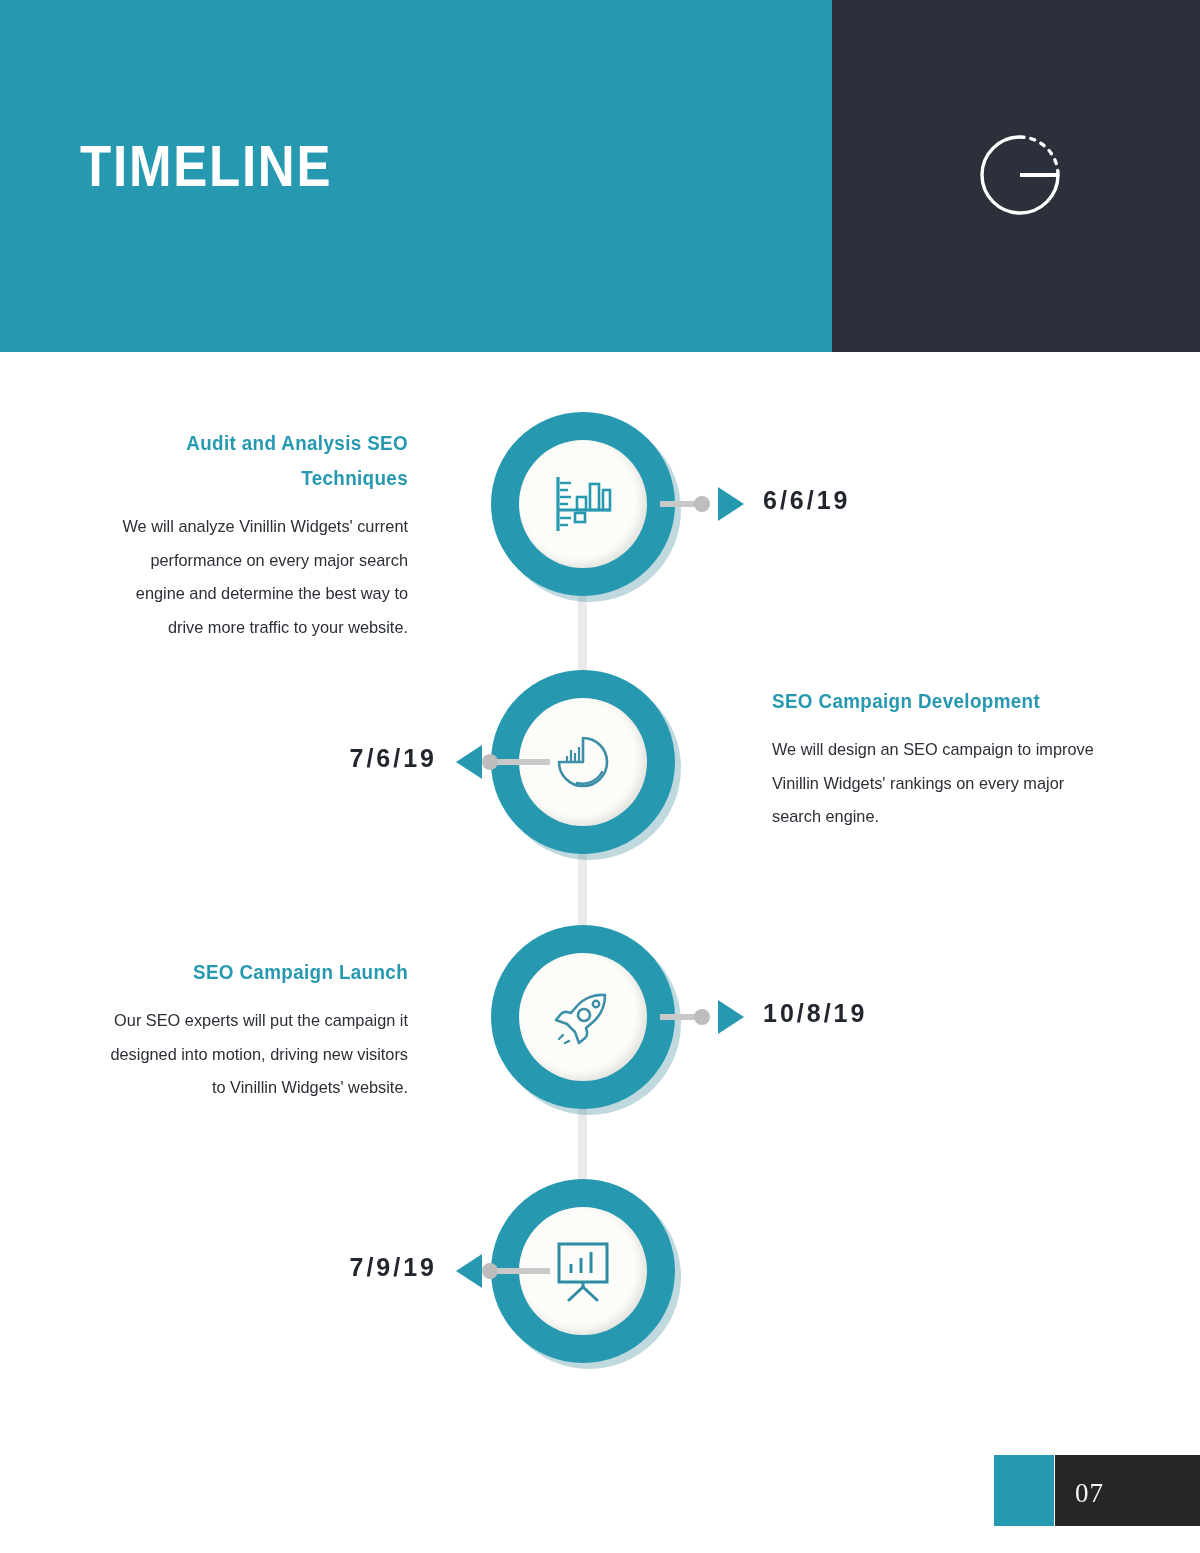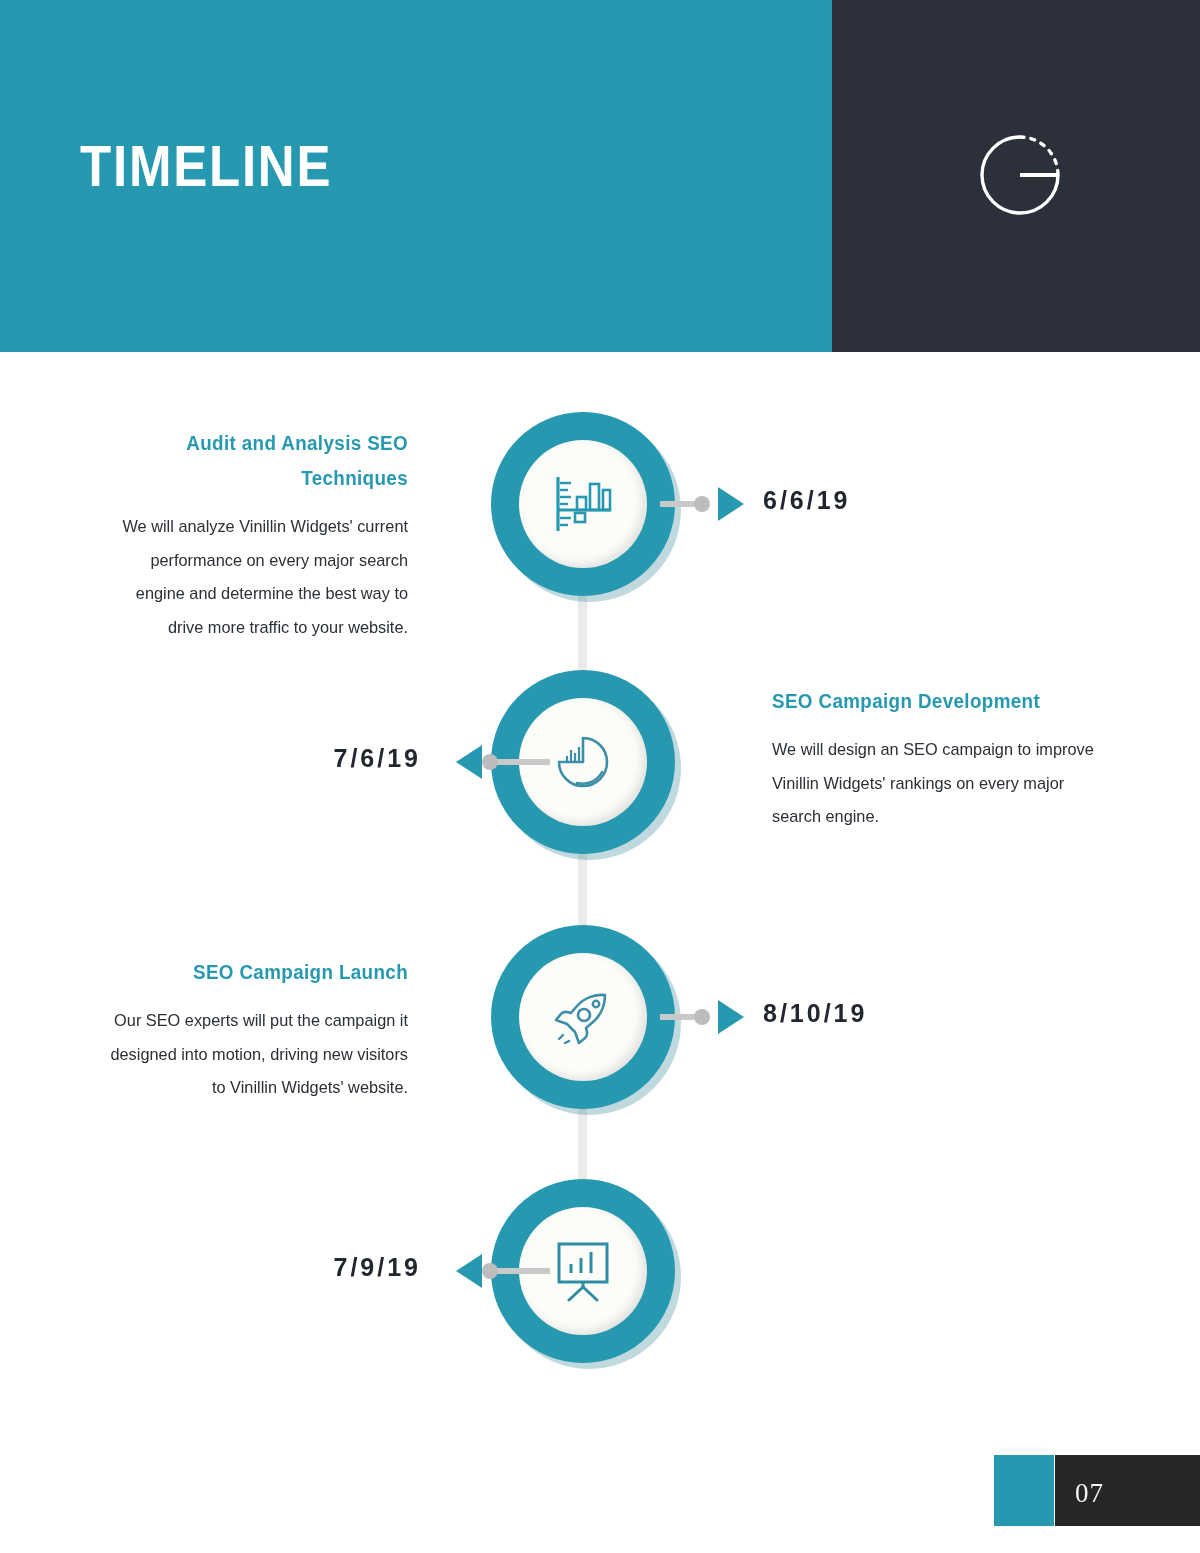--- a/index.html
+++ b/index.html
@@ -151,21 +151,21 @@
     position: absolute;
     top: 74px;
     font-size: 25px;
     font-weight: bold;
     color: #22262E;
     letter-spacing: 3px;
     font-family: "Liberation Sans Narrow", "Liberation Sans", sans-serif;
     white-space: nowrap;
   }
   .date-right { left: 763px; text-align: left; }
-  .date-left  { right: 779px; text-align: right; }
+  .date-left  { right: 763px; text-align: right; }
 
   .txtblock { position: absolute; top: 0; }
   .txt-left  { left: 88px;  width: 320px; text-align: right; }
   .txt-right { left: 760px; width: 348px; text-align: left; margin-left: 12px; }
 
   .node-title {
     font-size: 20px;
     font-weight: bold;
     color: #2699B0;
     letter-spacing: 0.4px;
@@ -326,21 +326,21 @@
           </svg>
         </div>
       </div>
 
       <div class="conn" style="left:660px; width:90px;">
         <div class="conn-line" style="left:0; width:48px;"></div>
         <div class="conn-dot" style="left:34px;"></div>
         <div class="conn-tri tri-right" style="left:58px;"></div>
       </div>
 
-      <div class="date date-right">8/10/19</div>
+      <div class="date date-right">10/8/19</div>
     </div>
 
     <div class="node" style="top:827px;">
 
       <div class="circle-wrap">
         <div class="ring"></div>
         <div class="ring-inner">
           <svg width="60" height="62" viewBox="0 0 60 62">
             <rect x="6" y="4" width="48" height="38" fill="none" stroke="#2F8CA5" stroke-width="3"></rect>
             <line x1="18" y1="33" x2="18" y2="24" stroke="#2F8CA5" stroke-width="3"></line>

